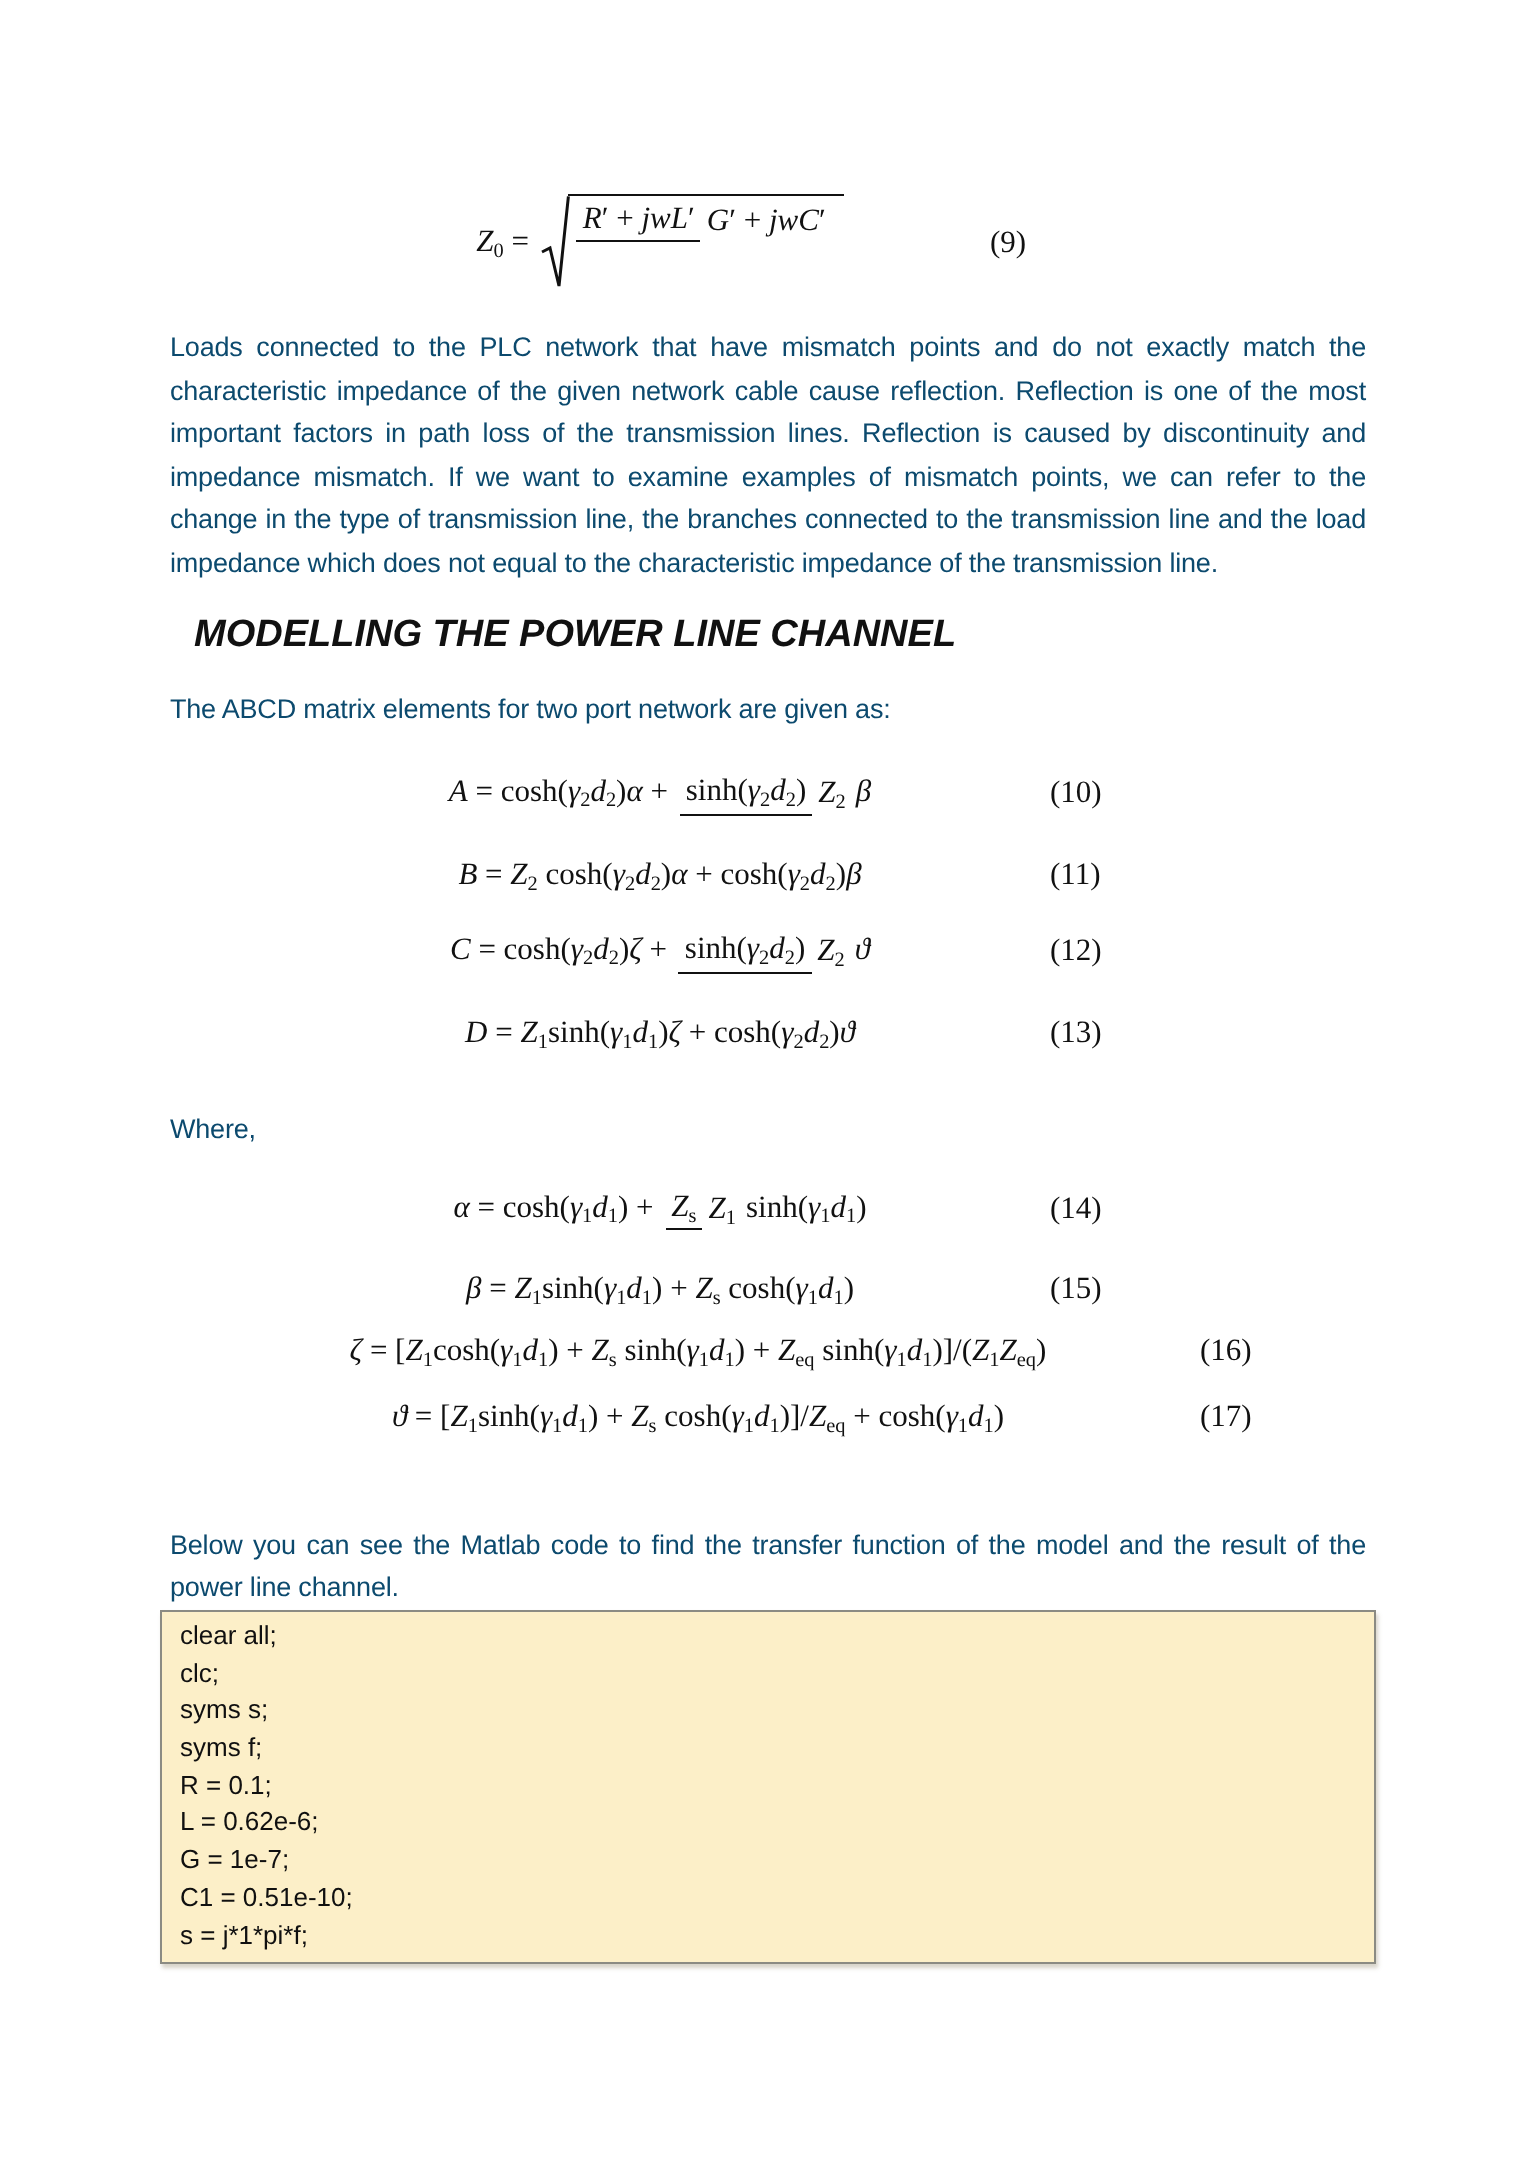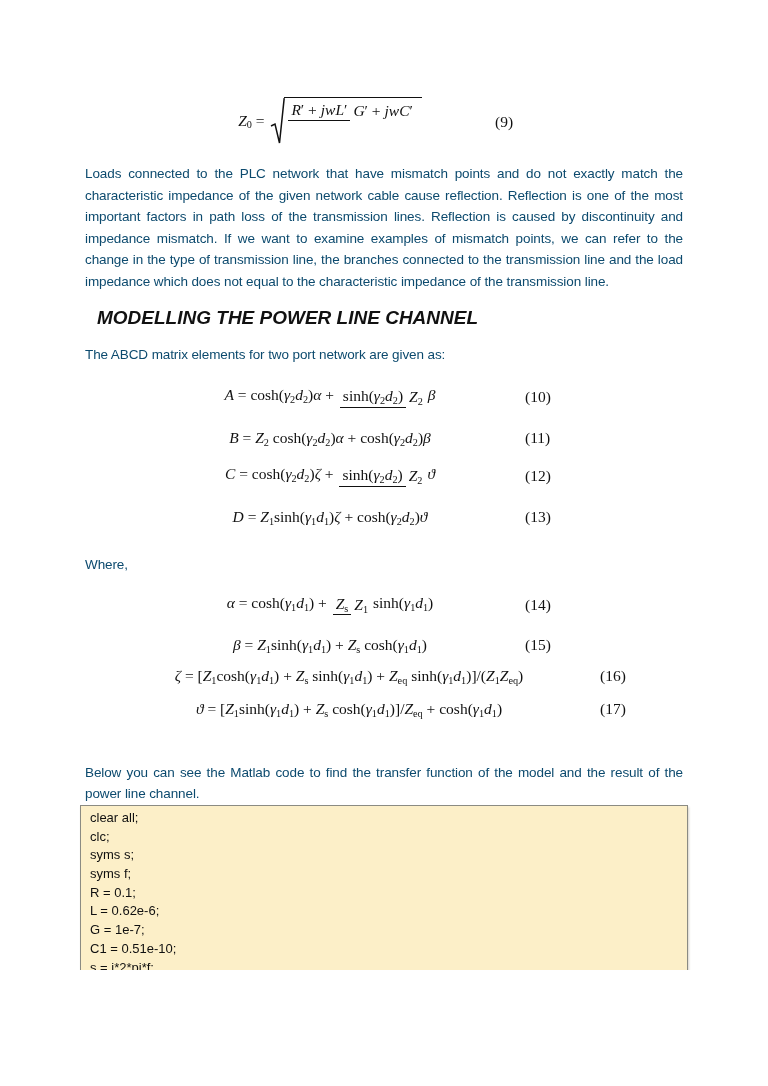--- a/index.html
+++ b/index.html
@@ -1,18 +1,18 @@
 <!DOCTYPE html>
 <html style="--code-bg: #fcefc8; --code-border: #8b8b83;"><head>
 <meta charset="utf-8">
 <style>
   html,body{margin:0;padding:0;background:#ffffff;}
   #page{
     position:relative;
-    width:768px;height:970px;
+    width:768px;height:1086px;
     background:#ffffff;
     font-family:"Liberation Sans",sans-serif;
     color:#1c1c1c;
     overflow:hidden;
   }
   .content{padding:88px 85px 0 85px;}
 
   
   .para{
     margin:0;
@@ -169,17 +169,17 @@
 
     <div class="codeblock">
         <div class="code-line">clear all;</div>
         <div class="code-line">clc;</div>
         <div class="code-line">syms s;</div>
         <div class="code-line">syms f;</div>
         <div class="code-line">R = 0.1;</div>
         <div class="code-line">L = 0.62e-6;</div>
         <div class="code-line">G = 1e-7;</div>
         <div class="code-line">C1 = 0.51e-10;</div>
-        <div class="code-line">s = j*2*pi*f;</div>
+        <div class="code-line">s = j*1*pi*f;</div>
       </div>
 
   </div>
 </div>
 
 </body></html>

